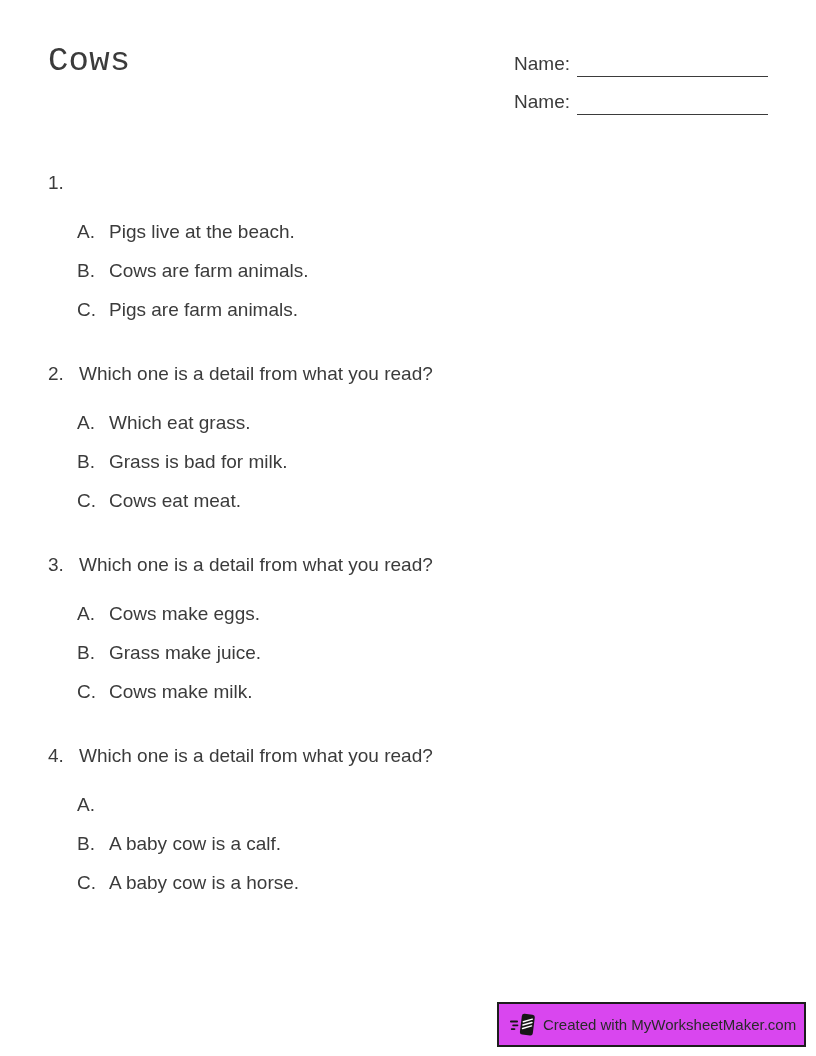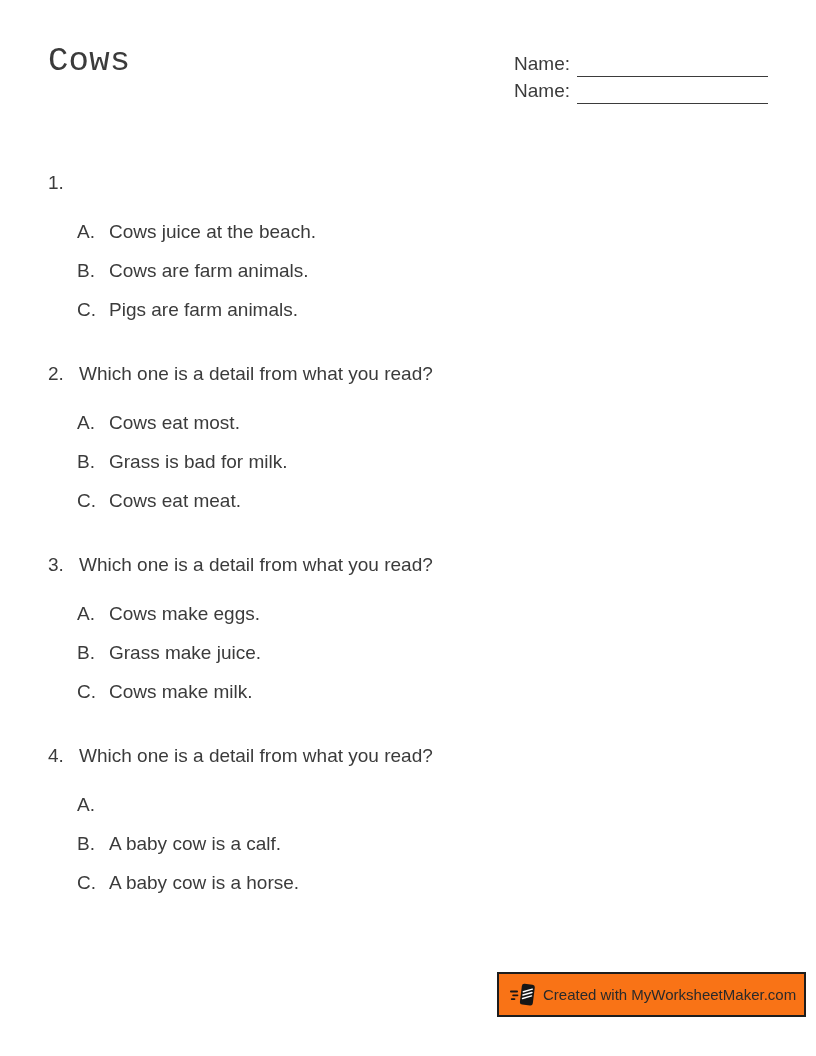--- a/index.html
+++ b/index.html
@@ -33,20 +33,21 @@
     letter-spacing: 0.2px;
     color: var(--text, #3b3b3b);
     font-family: Liberation Mono, monospace;
   }
   .fill-block {
     position: absolute;
     top: 50px;
     right: 48px;
     display: flex;
     flex-direction: column;
+    gap: 11px;
     align-items: flex-end;
   }
   .fill-row {
     display: flex;
     align-items: flex-end;
   }
   .fill-label {
     font-size: 19px;
     line-height: 27px;
   }
@@ -77,25 +78,25 @@
   .opts { margin-left: 29px; }
   .opt { display: flex; }
   .opt + .opt { margin-top: 13px; }
   .opt-letter {
     flex: none;
     width: 32px;
   }
   .credit-box {
     position: absolute;
     left: 497px;
-    top: 972px;
+    top: 1002px;
     width: 309px;
     height: 45px;
     border: 2px solid var(--border, #1d1d1d);
-    background: #f97316;
+    background: #d946ef;
     display: flex;
     align-items: center;
     padding: 0 10px 0 11px;
     gap: 8px;
   }
   .credit-text {
     font-size: 15px;
     line-height: 1;
     white-space: nowrap;
     color: #2a2a2a;
@@ -122,42 +123,42 @@
 
   <main class="questions">
 
     <section class="question">
       <div class="q-line">
         <span class="q-num">1.</span>
       </div>
       <div class="opts">
         <div class="opt">
           <span class="opt-letter">A.</span>
-          <span class="opt-text">Cows juice at the beach.</span>
+          <span class="opt-text">Pigs live at the beach.</span>
         </div>
         <div class="opt">
           <span class="opt-letter">B.</span>
           <span class="opt-text">Cows are farm animals.</span>
         </div>
         <div class="opt">
           <span class="opt-letter">C.</span>
           <span class="opt-text">Pigs are farm animals.</span>
         </div>
       </div>
     </section>
 
     <section class="question">
       <div class="q-line">
         <span class="q-num">2.</span>
         <span class="q-text">Which one is a detail from what you read?</span>
       </div>
       <div class="opts">
         <div class="opt">
           <span class="opt-letter">A.</span>
-          <span class="opt-text">Cows eat most.</span>
+          <span class="opt-text">Which eat grass.</span>
         </div>
         <div class="opt">
           <span class="opt-letter">B.</span>
           <span class="opt-text">Grass is bad for milk.</span>
         </div>
         <div class="opt">
           <span class="opt-letter">C.</span>
           <span class="opt-text">Cows eat meat.</span>
         </div>
       </div>

